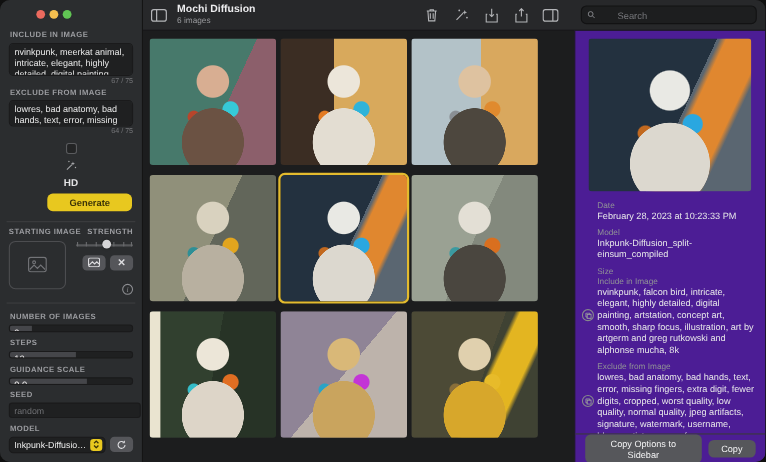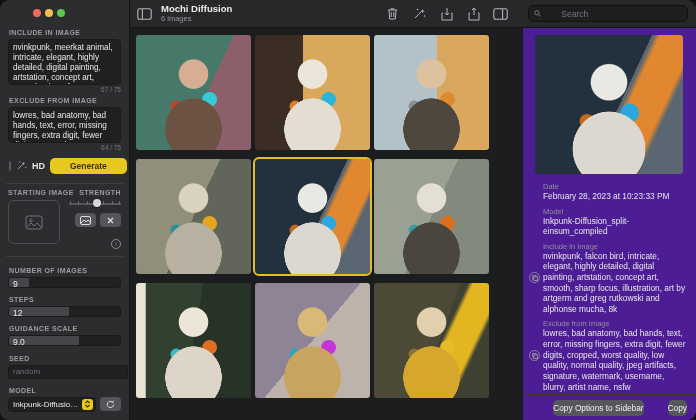--- a/index.html
+++ b/index.html
@@ -11,21 +11,21 @@
   .sidebar { width:130px; background:#2b2d2f; border-right:1px solid #141414; padding:0 8px 8px 8px; display:flex; flex-direction:column; flex-shrink:0; }
   .traffic { display:flex; gap:4px; padding:9px 0 8px 25px; }
   .light { width:8px; height:8px; border-radius:50%; }
   .l-close { background:#ec6a5e; } .l-min { background:#f5bf4f; } .l-zoom { background:#61c554; }
   .side-label { font-size:7px; letter-spacing:.4px; color:#9b9ca0; font-weight:bold; margin:4px 1px 3px 1px; }
   .prompt-box { width:100%; background:#1f2021; border:1px solid #1a1a1b; border-radius:4px; color:#e8e8e8;
     font-family:"Liberation Sans", sans-serif; font-size:8.2px; line-height:1.22; padding:3px 4px; resize:none; display:block; }
   .box-include { height:60px; }
   .box-exclude { height:46px; }
   .counter { font-size:6.5px; color:#747578; text-align:right; margin-top:1px; }
-  .hd-row { display:flex; align-items:center; gap:5px; margin:7px 1px 2px 1px; }
+  .hd-row { display:flex; align-items:center; gap:5px; margin:7px 1px 2px 1px;flex-direction:column; }
   .checkbox { width:10px; height:10px; border-radius:2.5px; background:#232425; border:1px solid #5a5b5e; }
   .mini-icon { width:11px; height:11px; color:#a6a7aa; flex-shrink:0; }
   .hd-label { font-size:9px; color:#e3e3e5; font-weight:bold; }
   .btn-generate { margin-left:auto; background:#e8c81f; color:#3b3307; border:none; border-radius:5px;
     font-size:8.5px; font-weight:bold; padding:3px 20px; font-family:"Liberation Sans", sans-serif; }
   .divider { height:1px; background:#3c3e40; margin:7px -2px 6px -2px; }
   .si-head { display:flex; justify-content:space-between; align-items:center; }
   .si-body { display:flex; gap:8px; margin-top:4px; }
   .drop-box { width:52px; height:44px; border:1px solid #4c4d50; border-radius:6px; display:flex; align-items:center; justify-content:center; color:#737478; }
   .si-right { flex:1; display:flex; flex-direction:column; align-items:flex-end; }
@@ -70,21 +70,21 @@
   
   .details { width:174px; background:#4c1d95; border-left:1px solid #19191a; display:flex; flex-direction:column; flex-shrink:0; }
   .preview { width:148px; height:139px; margin:7px auto 0 12px; border-radius:3px; overflow:hidden; }
   .meta { flex:1; padding:8px 10px 2px 20px; overflow:hidden; }
   .m-label { font-size:7.5px; color:#909196; }
   .m-value { font-size:8.3px; line-height:1.28; color:#e7e7e9; margin-bottom:5px; }
   .m-block { position:relative; }
   .copy-bubble { position:absolute; left:-14px; top:42%; width:11px; height:11px; border:1px solid #87888c; border-radius:50%;
     display:flex; align-items:center; justify-content:center; color:#9a9b9f; background:none; padding:0; }
   .actions { height:26px; border-top:1px solid #39393b; display:flex; align-items:center; justify-content:flex-end; gap:6px; padding:0 9px; }
-  .act-btn { background:#56575b; color:#f2f2f3; border:none; border-radius:5px; font-size:8.3px; padding:3px 0; font-family:"Liberation Sans", sans-serif;margin-left:18px; }
+  .act-btn { background:#56575b; color:#f2f2f3; border:none; border-radius:5px; font-size:8.3px; padding:3px 12px; font-family:"Liberation Sans", sans-serif; }
 </style>
 </head>
 <body>
 
 <div class="window">
 
   <aside class="sidebar">
     <div class="traffic">
       <span class="light l-close"></span>
       <span class="light l-min"></span>
@@ -285,20 +285,21 @@
         <div class="meta">
           <div class="m-block">
             <div class="m-label">Date</div>
             <div class="m-value">February 28, 2023 at 10:23:33 PM</div>
           </div>
           <div class="m-block">
             <div class="m-label">Model</div>
             <div class="m-value">Inkpunk-Diffusion_split-einsum_compiled</div>
           </div>
           <div class="m-block">
+            <div class="m-label">Size</div>
           </div>
           <div class="m-block">
             <button class="copy-bubble">
               <svg width="6" height="6" viewBox="0 0 6 6" fill="none" stroke="currentColor" stroke-width=".9">
                 <rect x="1.8" y="1.8" width="3.6" height="3.6"></rect>
                   <path d="M4.2 1.8V.6H.6v3.6h1.2"></path>
               </svg>
             </button>
             <div class="m-label">Include in Image</div>
             <div class="m-value">nvinkpunk, falcon bird, intricate, elegant, highly detailed, digital painting, artstation, concept art, smooth, sharp focus, illustration, art by artgerm and greg rutkowski and alphonse mucha, 8k</div>

